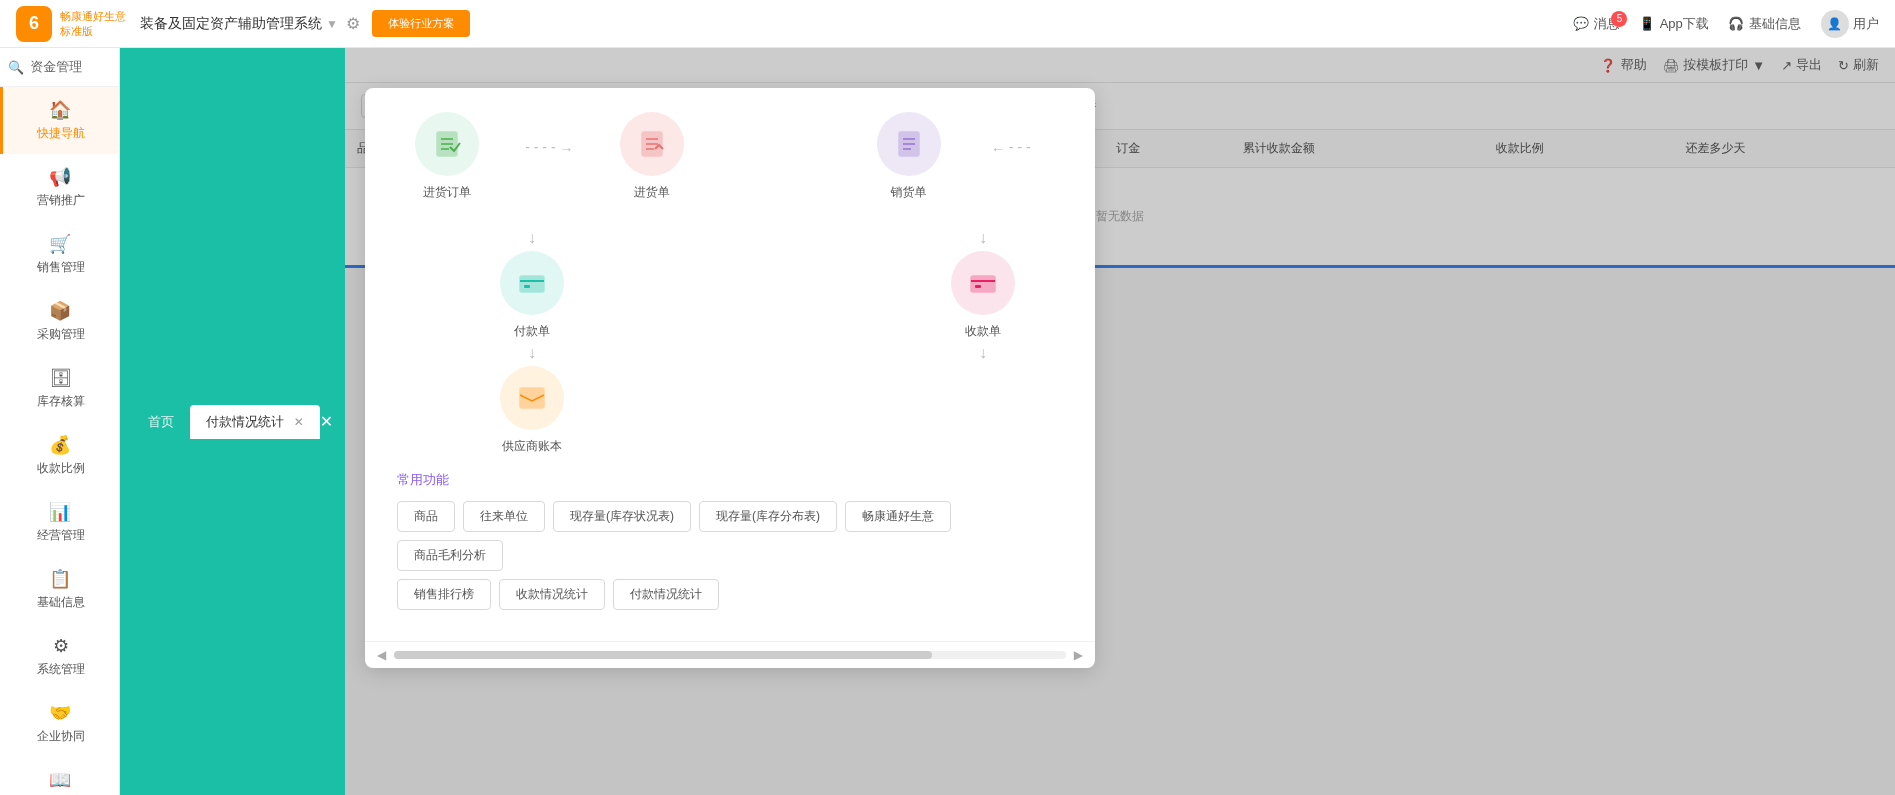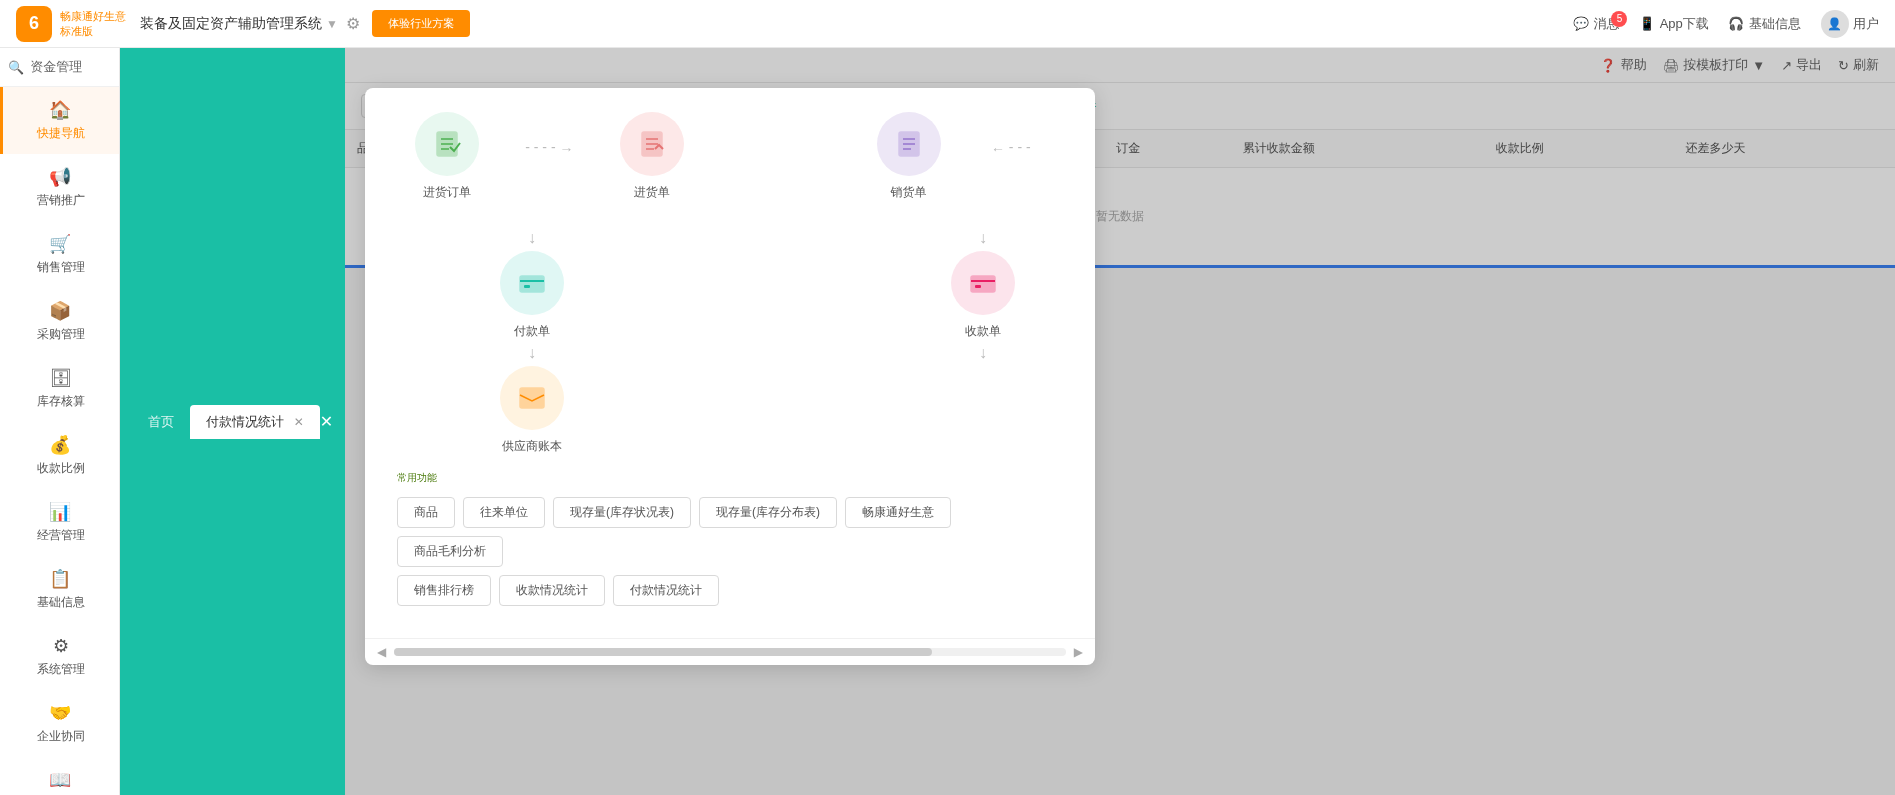--- a/index.html
+++ b/index.html
@@ -206,21 +206,21 @@
     
     .circle-green { background: #e8f8f0; color: #4caf50; }
     .circle-red { background: #fde8e8; color: #e57373; }
     .circle-purple { background: #ede7f6; color: #9575cd; }
     .circle-orange { background: #fff3e0; color: #ff8c00; }
     .circle-teal { background: #e0f7f4; color: #1abfa5; }
     .circle-pink { background: #fce4ec; color: #e91e63; }
 
     
     .common-func { margin-top: 16px; }
-    .common-func-title { font-size: 10px; color: #4d7c0f; margin-bottom: 12px; }
+    .common-func-title { font-size: 13px; color: #8b5cf6; margin-bottom: 12px; }
     .func-buttons { display: flex; flex-wrap: wrap; gap: 8px; margin-bottom: 8px; }
     .func-btn {
       border: 1px solid #d9d9d9; border-radius: 4px;
       padding: 6px 16px; font-size: 12px; color: #555;
       cursor: pointer; background: white;
     }
 
     
     .modal-scrollbar {
       padding: 6px 12px;

